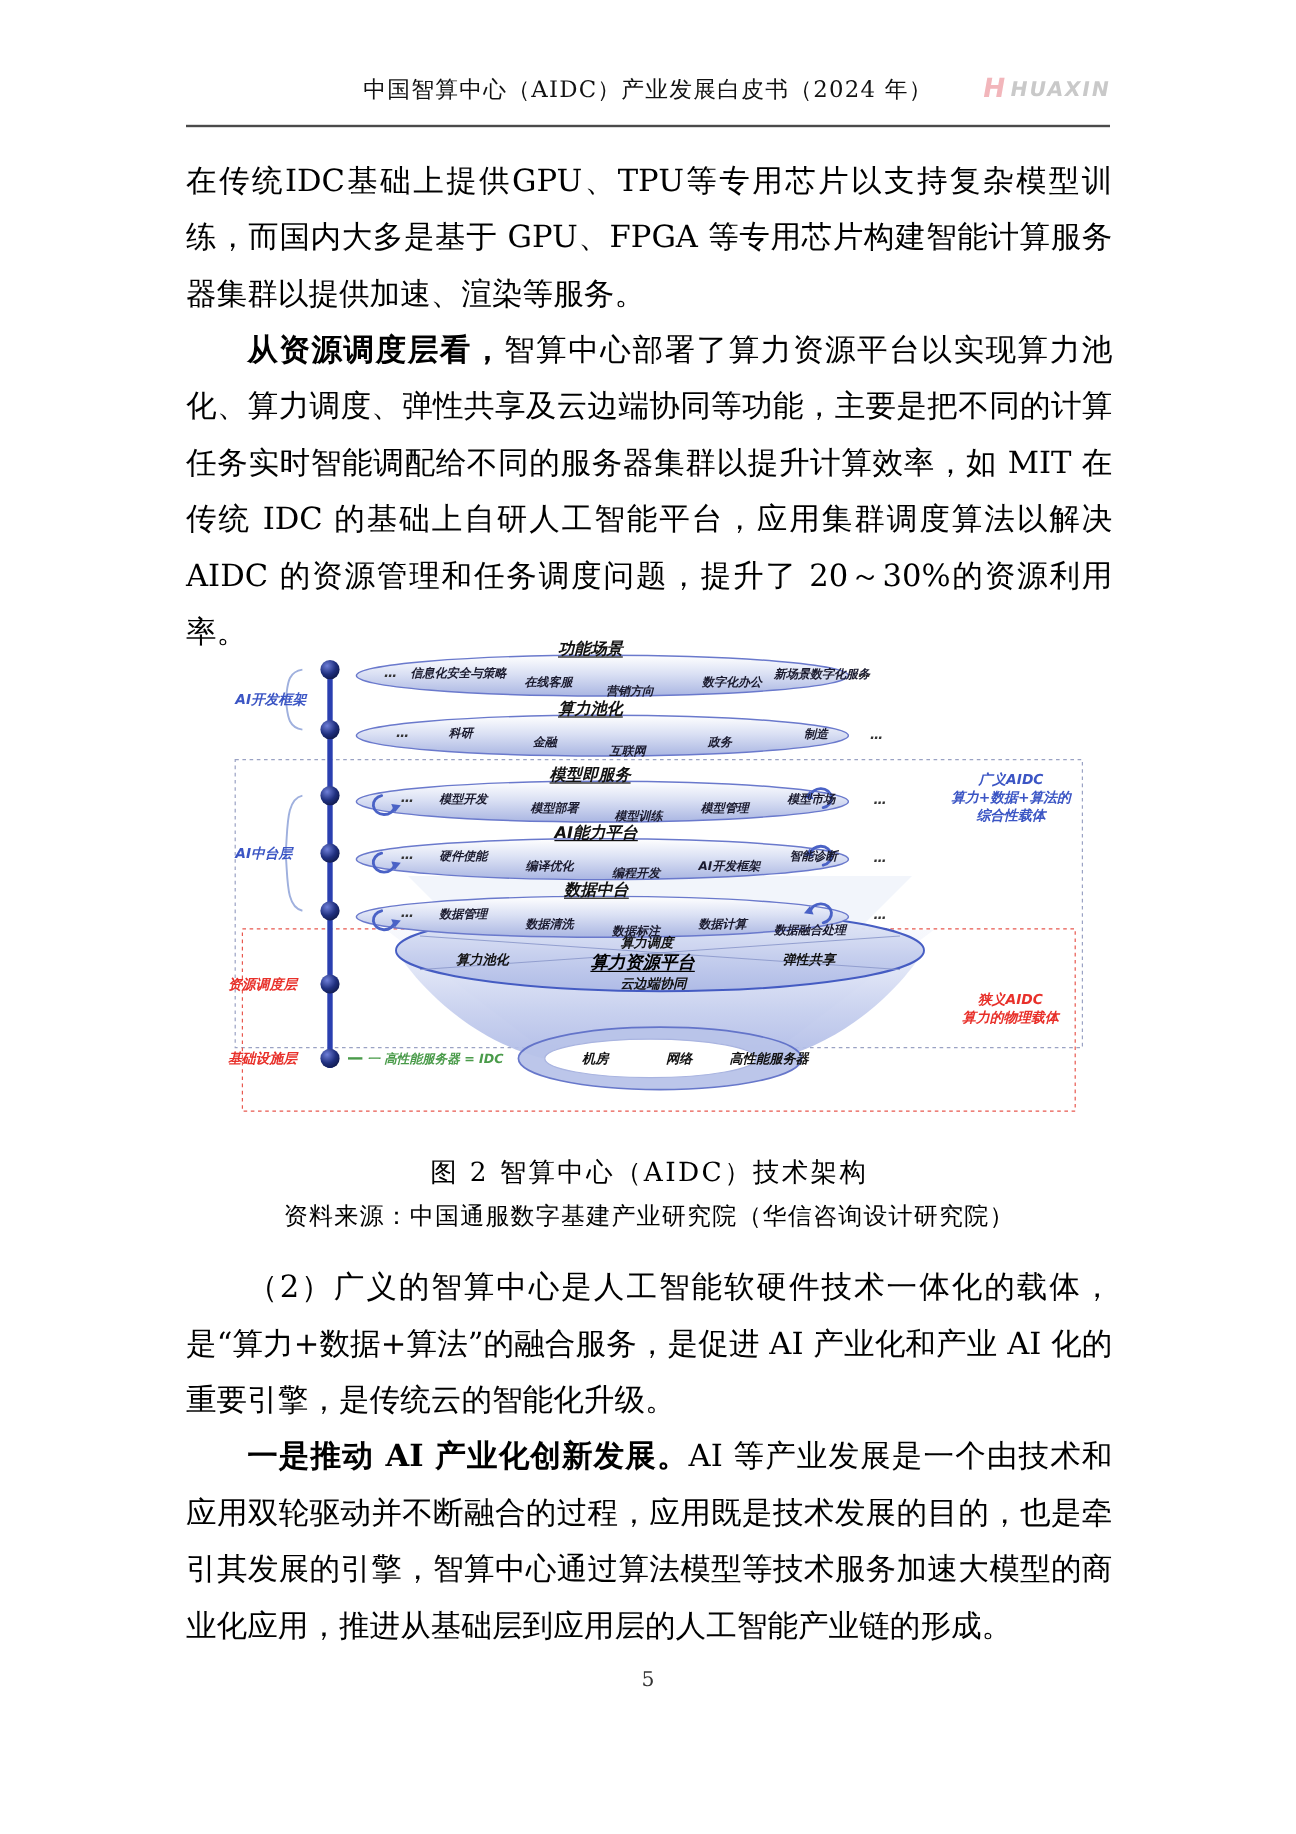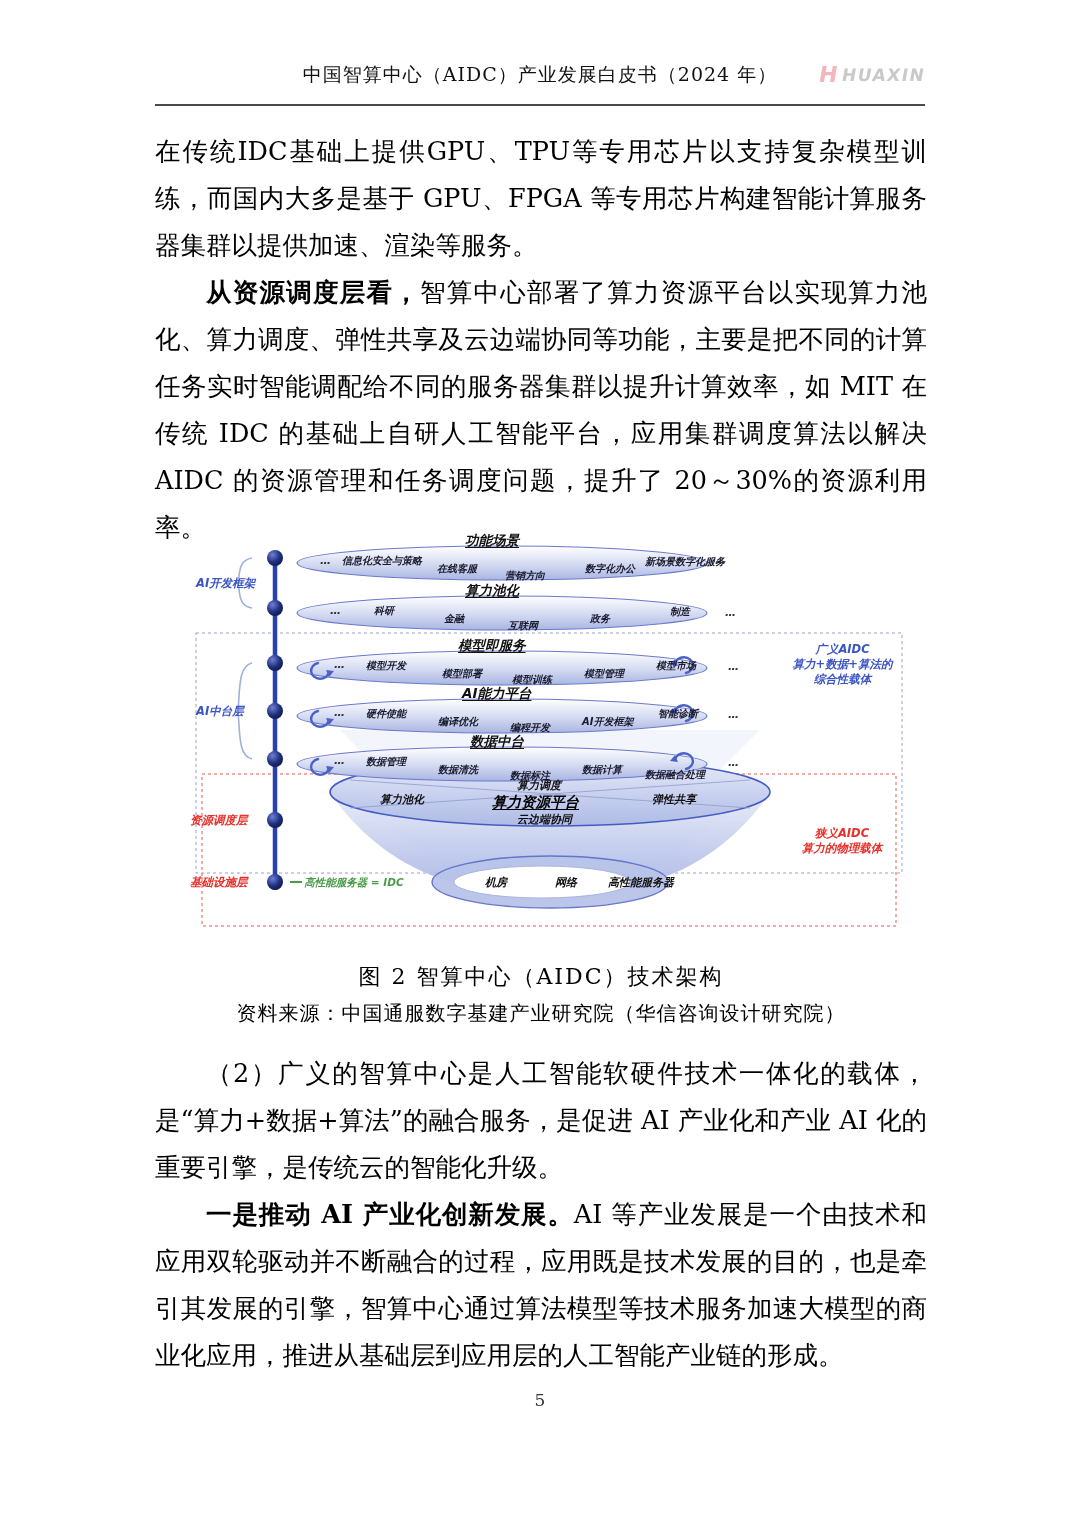--- a/index.html
+++ b/index.html
@@ -188,21 +188,21 @@
         <polygon points="488,232 480,231 485,225"></polygon>
       </g>
 
       <line x1="100" y1="352" x2="112" y2="352" stroke="#4a9b4a" stroke-width="2"></line>
     </svg>
 
     <div class="dt side-blue" style="left:6px;top:46px;">AI开发框架</div>
     <div class="dt side-blue" style="left:6px;top:174px;">AI中台层</div>
     <div class="dt side-red" style="left:0px;top:283px;">资源调度层</div>
     <div class="dt side-red" style="left:0px;top:345px;">基础设施层</div>
-    <div class="dt idc-note" style="left:100px;top:346px;text-align:right;">一 高性能服务器 = IDC</div>
+    <div class="dt idc-note" style="left:116px;top:346px;text-align:right;">一 高性能服务器 = IDC</div>
 
     <div style="position:absolute;left:590px;top:112px;width:125px;">
       <div class="dt ann-blue" style="position:relative;left:0;top:0;width:125px;text-align:center;">广义AIDC</div>
       <div class="dt ann-blue" style="position:relative;left:0;top:1px;width:125px;text-align:center;">算力+数据+算法的</div>
       <div class="dt ann-blue" style="position:relative;left:0;top:2px;width:125px;text-align:center;">综合性载体</div>
     </div>
     <div style="position:absolute;left:592px;top:296px;width:120px;">
       <div class="dt ann-red" style="position:relative;left:0;top:0;width:120px;text-align:center;">狭义AIDC</div>
       <div class="dt ann-red" style="position:relative;left:0;top:1px;width:120px;text-align:center;">算力的物理载体</div>
     </div>

